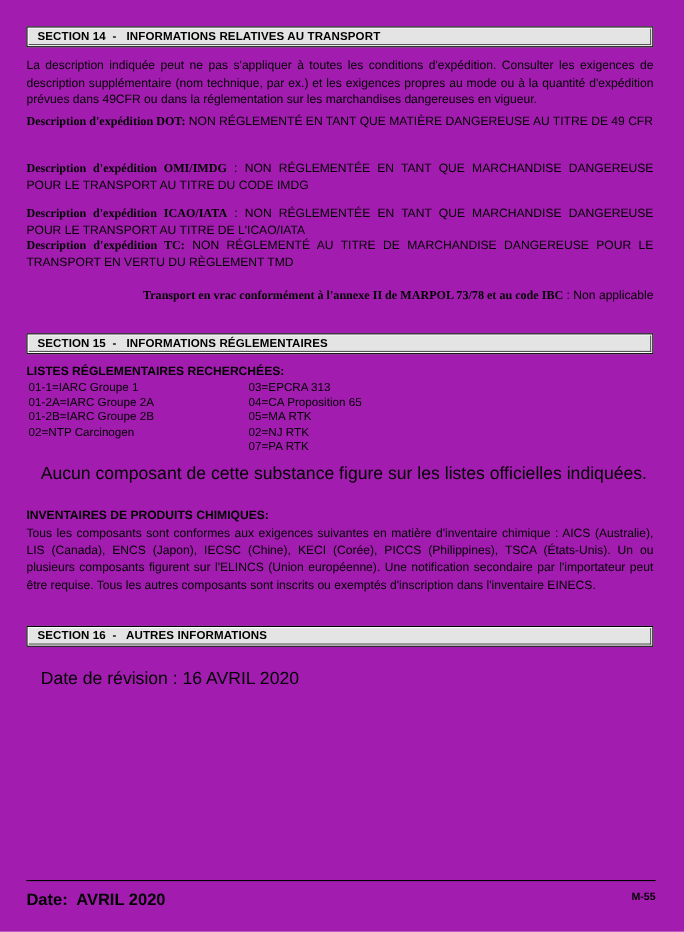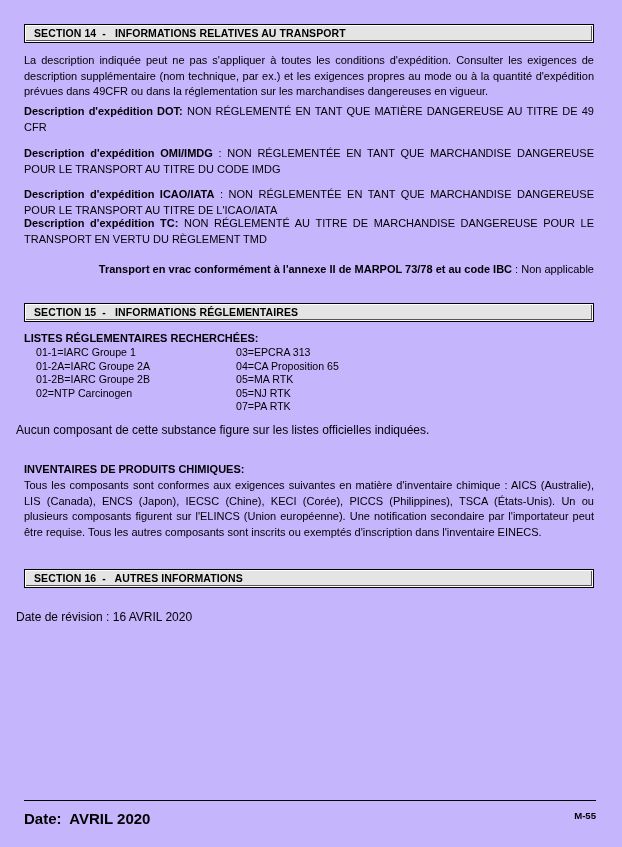--- a/index.html
+++ b/index.html
@@ -13,21 +13,21 @@
     font-family: "Liberation Sans", sans-serif;
     color: #000000;
     position: relative;
     overflow: hidden;
   }
   .page {
     position: absolute;
     left: 0; top: 0;
     width: 622px;
     height: 847px;
-    background: #c4b5fd;
+    background: #a21caf;
   }
 
   
   .section-bar {
     position: absolute;
     left: 24px;
     width: 570px;
     height: 19px;
     border: 1px solid #000000;
     background: #ffffff;
@@ -57,21 +57,21 @@
   .para {
     position: absolute;
     left: 24px;
     width: 570px;
     font-size: 11px;
     line-height: 15.6px;
     text-align: justify;
     color: #000;
   }
   .para.nojust { text-align: right; }
-  .para b { font-weight: bold; }
+  .para b { font-weight: bold; font-family: Liberation Serif, serif; }
 
   .heading {
     position: absolute;
     left: 24px;
     font-size: 11px;
     font-weight: bold;
     line-height: 15px;
     color: #000;
     white-space: pre;
   }
@@ -79,31 +79,30 @@
   
   .list-wrap {
     position: absolute;
     left: 26px;
     width: 560px;
     font-size: 10.6px;
     line-height: 13.6px;
   }
   .list-wrap .cols {
     display: flex;
-    margin-left: 10px;
   }
   .list-wrap .col-a { width: 200px; }
   .list-wrap .col-b { width: 260px; }
   .list-wrap .row { white-space: pre; }
 
   .note {
     position: absolute;
-    left: 16px;
+    left: 37px;
     width: 560px;
-    font-size: 12px;
+    font-size: 16px;
     line-height: 15px;
   }
 
   
   .footer-rule {
     position: absolute;
     left: 24px;
     top: 800px;
     width: 572px;
     height: 0;
@@ -174,21 +173,21 @@
       <div class="col-a">
         <div class="row">01-1=IARC Groupe 1</div>
         <div class="row">01-2A=IARC Groupe 2A</div>
         <div class="row">01-2B=IARC Groupe 2B</div>
         <div class="row">02=NTP Carcinogen</div>
       </div>
       <div class="col-b">
         <div class="row">03=EPCRA 313</div>
         <div class="row">04=CA Proposition 65</div>
         <div class="row">05=MA RTK</div>
-        <div class="row">05=NJ RTK</div>
+        <div class="row">02=NJ RTK</div>
         <div class="row">07=PA RTK</div>
       </div>
     </div>
   </div>
 
   <div class="note" style="top:423px">Aucun composant de cette substance figure sur les listes officielles indiquées.</div>
 
   <div class="heading" style="top:462px">INVENTAIRES DE PRODUITS CHIMIQUES:</div>
 
   <div class="para" style="top:478px">Tous les composants sont conformes aux exigences suivantes en matière d'inventaire chimique : AICS (Australie), LIS (Canada), ENCS (Japon), IECSC (Chine), KECI (Corée), PICCS (Philippines), TSCA (États-Unis).   Un ou plusieurs composants figurent sur l'ELINCS (Union européenne).  Une notification secondaire par l'importateur peut être requise. Tous les autres composants sont inscrits ou exemptés d'inscription dans l'inventaire EINECS.</div>

